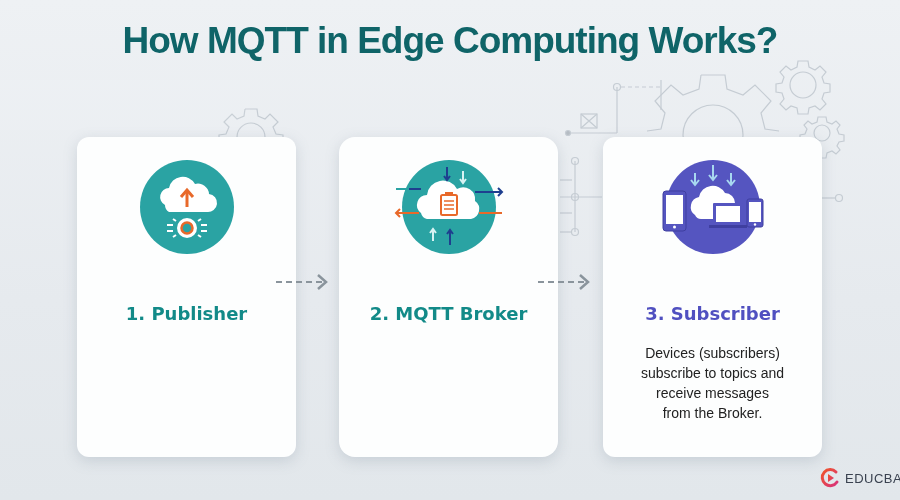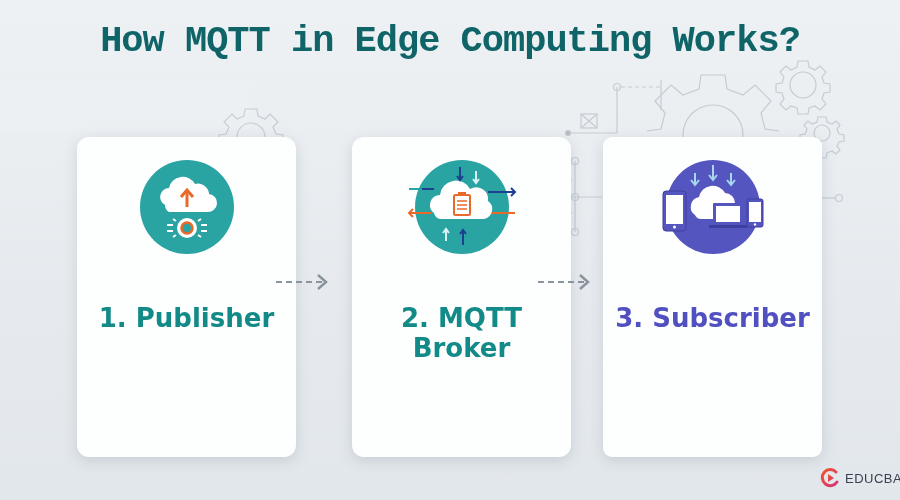--- a/index.html
+++ b/index.html
@@ -5,36 +5,36 @@
   * { box-sizing: border-box; margin: 0; padding: 0; }
   html, body { width: 900px; height: 500px; overflow: hidden; }
   body {
     position: relative;
     background: linear-gradient(180deg, #eef1f4 0%, #e6eaee 60%, #e2e7eb 100%);
     font-family: "Liberation Sans", sans-serif;
   }
   .bg-deco { position: absolute; inset: 0; pointer-events: none; }
   .title {
     position: absolute; top: 20px; left: 0; width: 900px; text-align: center;
-    font-family: Liberation Mono, monospace; font-weight: bold;
+    font-family: Liberation Sans, sans-serif; font-weight: bold;
     font-size: 37px; letter-spacing: -1px; color: #0f6468;
   }
   .card {
     position: absolute; top: 137px; width: 219px; height: 320px;
     background: #fdfefe; border-radius: 12px;
     box-shadow: 0 4px 14px rgba(120,135,150,0.25);
     text-align: center;
   }
   .card .icon-wrap {
     position: absolute; top: 22px; left: 50%; transform: translateX(-50%);
     width: 96px; height: 96px;
   }
   .card .heading {
     position: absolute; top: 166px; left: 0; width: 100%;
-    font-family: "DejaVu Sans", sans-serif; font-weight: bold; font-size: 26px;
+    font-family: "DejaVu Sans", sans-serif; font-weight: bold; font-size: 18px;
   }
   .card .desc {
     position: absolute; top: 206px; left: 15px; width: calc(100% - 30px);
     font-family: "Liberation Sans", sans-serif; font-size: 14px; line-height: 20px;
     color: #222; white-space: pre-line;
   }
   .arrow-conn { position: absolute; top: 270px; width: 56px; height: 20px; }
   .logo {
     position: absolute; left: 820px; top: 468px; display: flex; align-items: center; gap: 5px;
   }
@@ -113,21 +113,21 @@
     </svg>
   </div>
   <div class="heading" style="color:#128a88;">1. Publisher</div>
 </div>
 
 <svg class="arrow-conn" style="left:276px;" viewBox="0 0 56 20">
   <line x1="0" y1="12" x2="48" y2="12" stroke="#8a949c" stroke-width="2" stroke-dasharray="6 4"></line>
   <path d="M42,5 L50,12 L42,19" fill="none" stroke="#8a949c" stroke-width="2.5"></path>
 </svg>
 
-<div class="card" style="left:352px;">
+<div class="card" style="left:339px;border-radius:16px;">
   <div class="icon-wrap">
     <svg width="96" height="96" viewBox="0 0 96 96" style="overflow:visible">
       <circle cx="48" cy="48" r="47" fill="#2aa3a3"></circle>
       <path d="M20,54 a10,10 0 0 1 6,-18 a16,16 0 0 1 30,-6 a12,12 0 0 1 18,12 a10,10 0 0 1 -4,18 L26,60 a8,8 0 0 1 -6,-6 Z" fill="#fff"></path>
       <rect x="40" y="36" width="16" height="20" rx="1.5" fill="#fff" stroke="#e8692a" stroke-width="2"></rect>
       <rect x="44" y="33" width="8" height="4" fill="#e8692a"></rect>
       <g stroke="#e8692a" stroke-width="1.5">
         <line x1="43" y1="42" x2="53" y2="42"></line>
           <line x1="43" y1="46" x2="53" y2="46"></line>
           <line x1="43" y1="50" x2="53" y2="50"></line>
@@ -150,21 +150,21 @@
     </svg>
   </div>
   <div class="heading" style="color:#128a88;">2. MQTT Broker</div>
 </div>
 
 <svg class="arrow-conn" style="left:538px;" viewBox="0 0 56 20">
   <line x1="0" y1="12" x2="48" y2="12" stroke="#8a949c" stroke-width="2" stroke-dasharray="6 4"></line>
   <path d="M42,5 L50,12 L42,19" fill="none" stroke="#8a949c" stroke-width="2.5"></path>
 </svg>
 
-<div class="card" style="left:603px;border-radius:9px;">
+<div class="card" style="left:603px;">
   <div class="icon-wrap" style="top:20px;">
     <svg width="96" height="96" viewBox="0 0 96 96" style="overflow:visible">
       <circle cx="48" cy="50" r="47" fill="#5555c0"></circle>
       <g stroke="#a8d8f0" stroke-width="2" fill="none">
         <line x1="48" y1="8" x2="48" y2="22"></line>
           <path d="M44,18 L48,23 L52,18"></path>
         <line x1="30" y1="16" x2="30" y2="27"></line>
           <path d="M26,23 L30,28 L34,23"></path>
         <line x1="66" y1="16" x2="66" y2="27"></line>
           <path d="M62,23 L66,28 L70,23"></path>
@@ -175,20 +175,24 @@
       <circle cx="9.5" cy="70" r="1.5" fill="#fff"></circle>
       <rect x="48" y="46" width="30" height="22" rx="1" fill="#5555c0"></rect>
       <rect x="51" y="49" width="24" height="16" fill="#fff"></rect>
       <rect x="44" y="68" width="38" height="3" fill="#3f3fa0"></rect>
       <rect x="82" y="42" width="16" height="28" rx="2" fill="#5555c0" stroke="#3f3fa0" stroke-width="1"></rect>
       <rect x="84" y="45" width="12" height="20" fill="#fff"></rect>
       <circle cx="90" cy="67.5" r="1.2" fill="#fff"></circle>
     </svg>
   </div>
   <div class="heading" style="color:#5050c0;">3. Subscriber</div>
+  <div class="desc">Devices (subscribers)
+subscribe to topics and
+receive messages
+from the Broker.</div>
 </div>
 
 <div class="logo">
   <svg width="20" height="20" viewBox="0 0 20 20">
     <defs>
       <linearGradient id="lg" x1="0" y1="0" x2="1" y2="1">
         <stop offset="0" stop-color="#f0552a"></stop>
           <stop offset="1" stop-color="#d8327a"></stop>
       </linearGradient>
     </defs>

